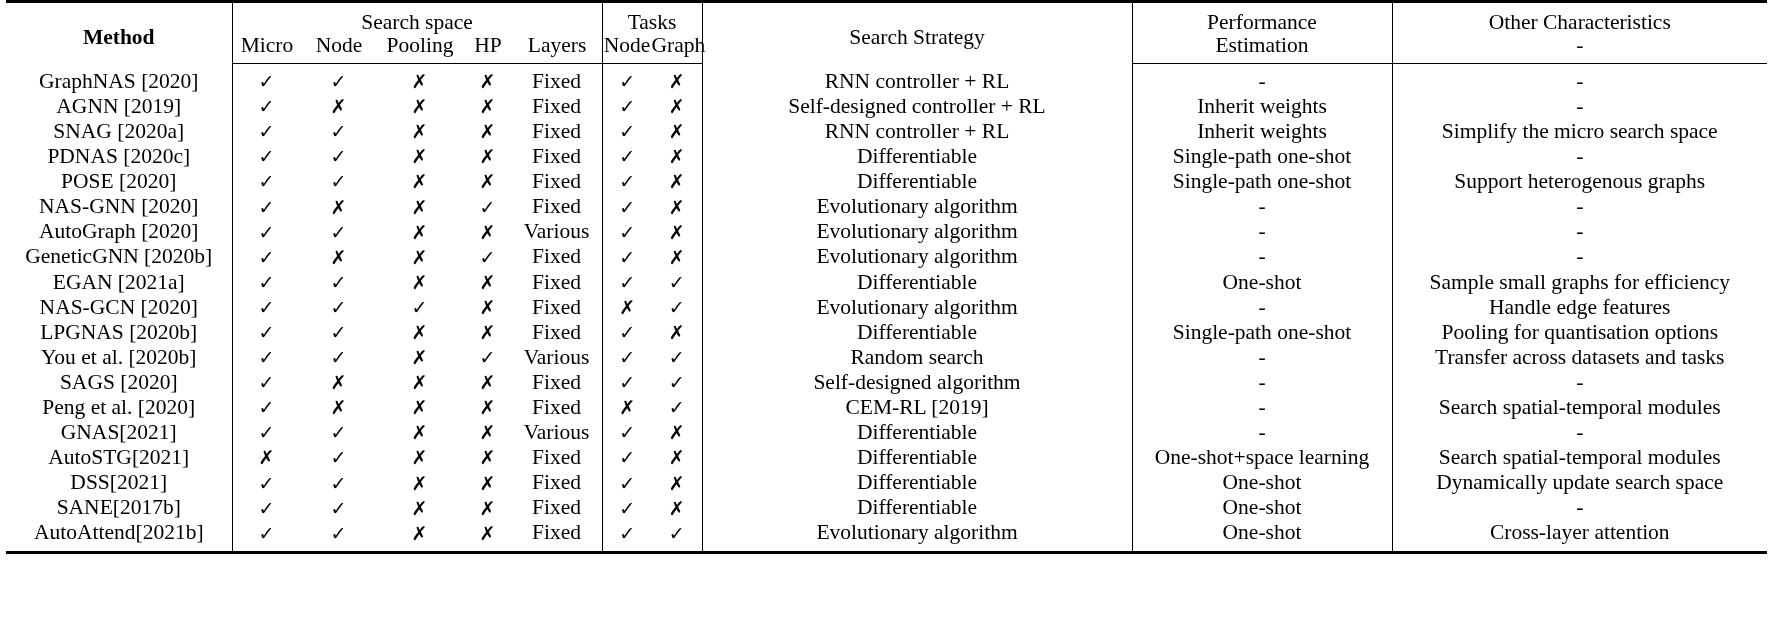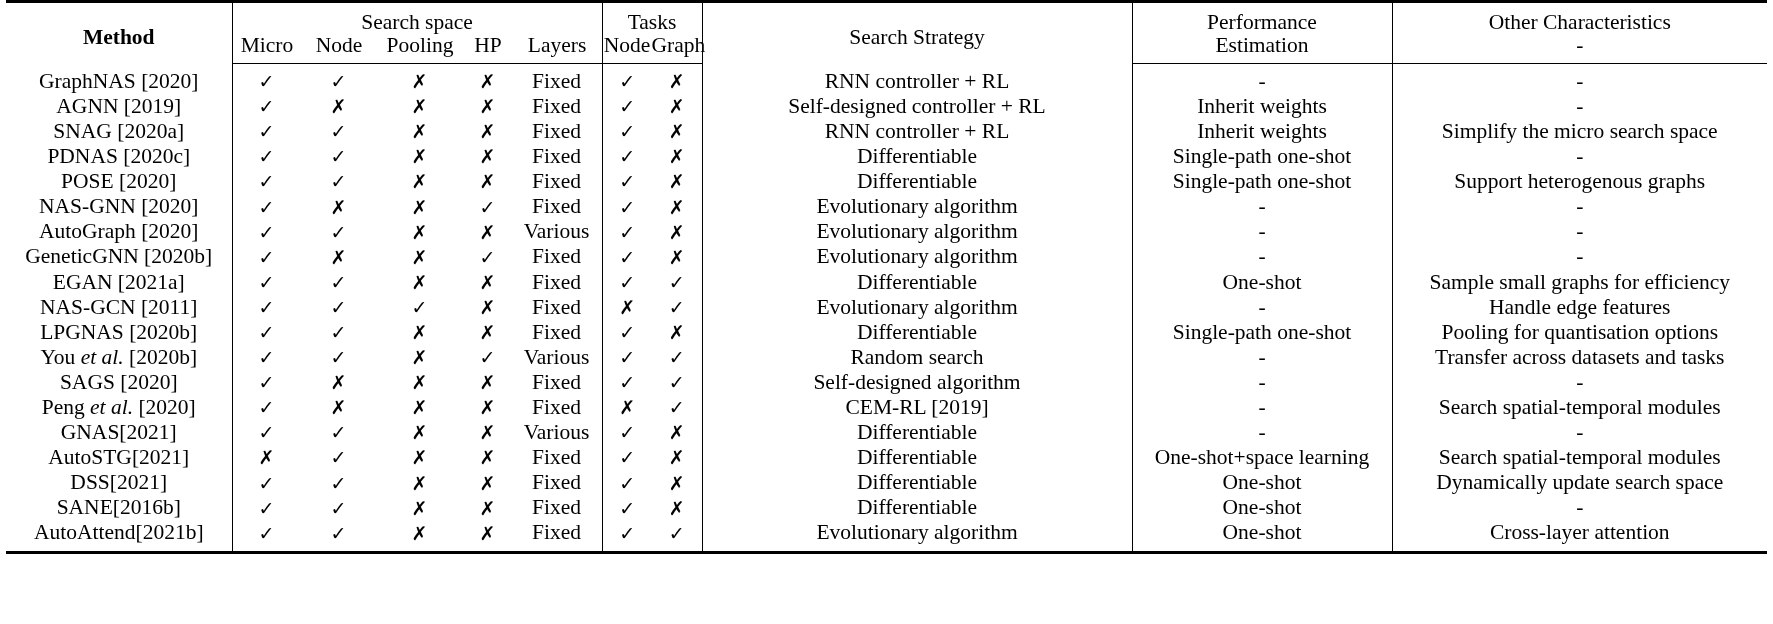--- a/index.html
+++ b/index.html
@@ -73,21 +73,21 @@
   td.method { text-align: center; }
 
   .flex-marks {
     display: flex;
     align-items: center;
   }
   .flex-marks > span { text-align: center; display: block; }
 
   .mk { font-family: "DejaVu Sans", sans-serif; font-size: 19px; font-weight: bold; }
 
-  .ital { font-style: italic; }
+  .ital { }
 
   
   col.c-method  { width: 226px; }
   col.c-space   { width: 370px; }
   col.c-tasks   { width: 100px; }
   col.c-strat   { width: 430px; }
   col.c-perf    { width: 260px; }
   col.c-other   { width: 375px; }
 </style>
 </head>
@@ -318,21 +318,21 @@
             <span class="flex-marks">
               <span class="mk" style="width: 50px;">✓</span>
               <span class="mk" style="width: 50px;">✓</span>
             </span>
           </td>
           <td class="vsep-l">Differentiable</td>
           <td class="vsep-l">One-shot</td>
           <td class="vsep-l">Sample small graphs for efficiency</td>
         </tr>
         <tr>
-          <td class="method">NAS-GCN [2011]</td>
+          <td class="method">NAS-GCN [2020]</td>
           <td class="vsep-l">
             <span class="flex-marks">
               <span class="mk" style="width: 68px;">✓</span>
               <span class="mk" style="width: 76px;">✓</span>
               <span class="mk" style="width: 86px;">✓</span>
               <span class="mk" style="width: 50px;">✗</span>
               <span style="width: 88px;">Fixed</span>
             </span>
           </td>
           <td class="vsep-l">
@@ -486,21 +486,21 @@
             <span class="flex-marks">
               <span class="mk" style="width: 50px;">✓</span>
               <span class="mk" style="width: 50px;">✗</span>
             </span>
           </td>
           <td class="vsep-l">Differentiable</td>
           <td class="vsep-l">One-shot</td>
           <td class="vsep-l">Dynamically update search space</td>
         </tr>
         <tr>
-          <td class="method">SANE[2016b]</td>
+          <td class="method">SANE[2017b]</td>
           <td class="vsep-l">
             <span class="flex-marks">
               <span class="mk" style="width: 68px;">✓</span>
               <span class="mk" style="width: 76px;">✓</span>
               <span class="mk" style="width: 86px;">✗</span>
               <span class="mk" style="width: 50px;">✗</span>
               <span style="width: 88px;">Fixed</span>
             </span>
           </td>
           <td class="vsep-l">

